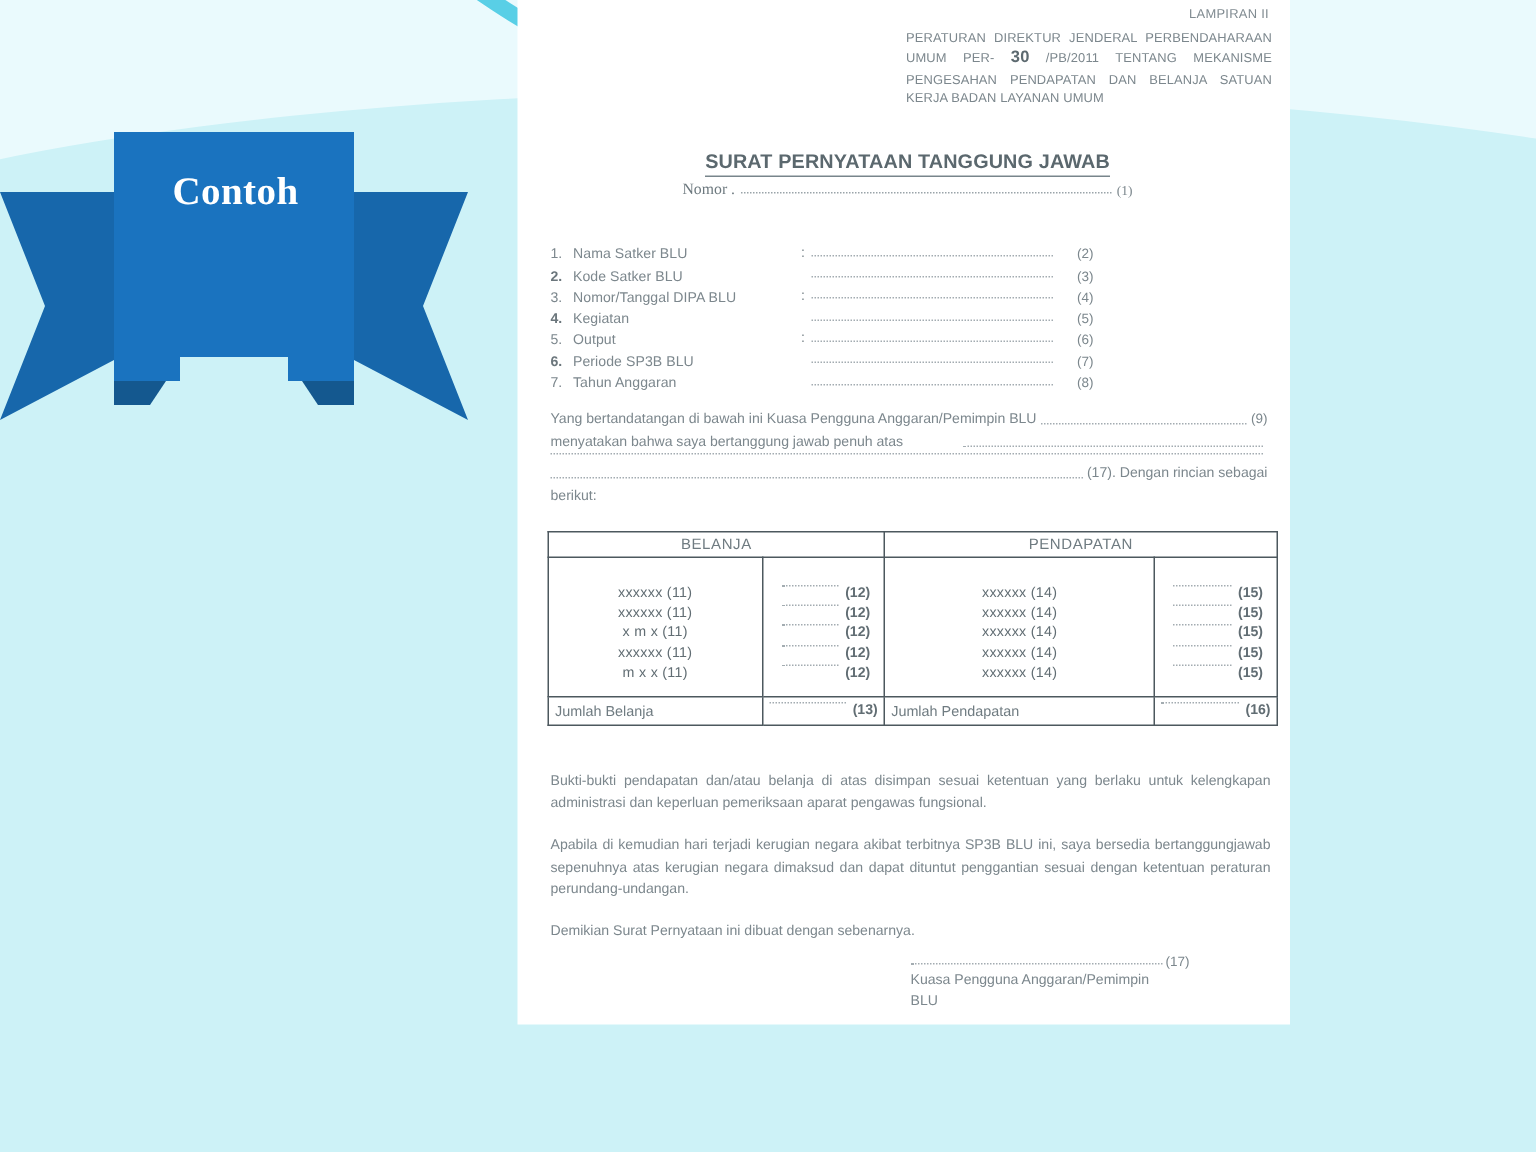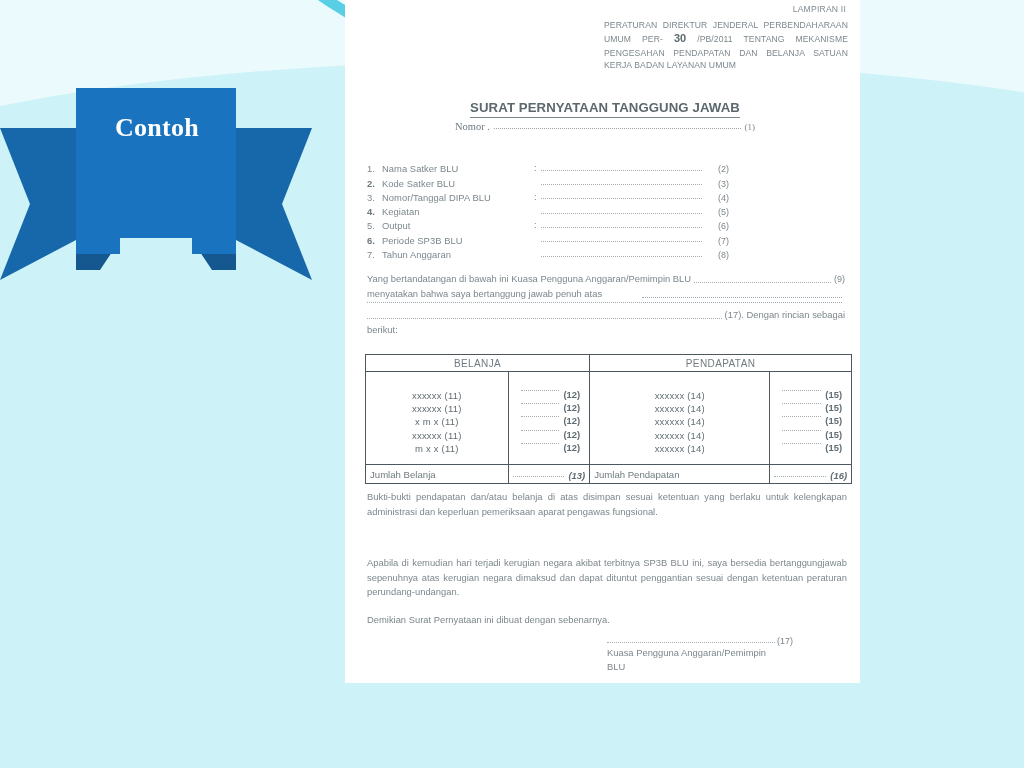--- a/index.html
+++ b/index.html
@@ -296,36 +296,34 @@
     flex: 1;
     border-bottom: 1.5px dotted #a3acb1;
     margin: 0 4px 4px 0;
     height: 1px;
   }
   .money-ref { font-weight: bold; font-size: 9.4px; color: #616d73; }
   .sum-label { font-size: 9.6px; padding: 3px 5px; }
   .sum-cell { padding: 0 5px; }
   .sum-money {
     display: flex;
-    align-items: flex-end;
     height: 14px;
-    font-style: italic;
   }
 
   
   .para {
     position: absolute;
     left: 22px;
     width: 480px;
     font-size: 9.4px;
     line-height: 1.56;
     text-align: justify;
     color: #7c878d;
   }
-  .p1 { top: 490px; }
+  .p1 { top: 513px; }
   .p2 { top: 556px; }
   .p3 { top: 613px; }
 
   
   .sig {
     position: absolute;
     left: 262px;
     width: 225px;
     font-size: 9.4px;
     color: #7c878d;

